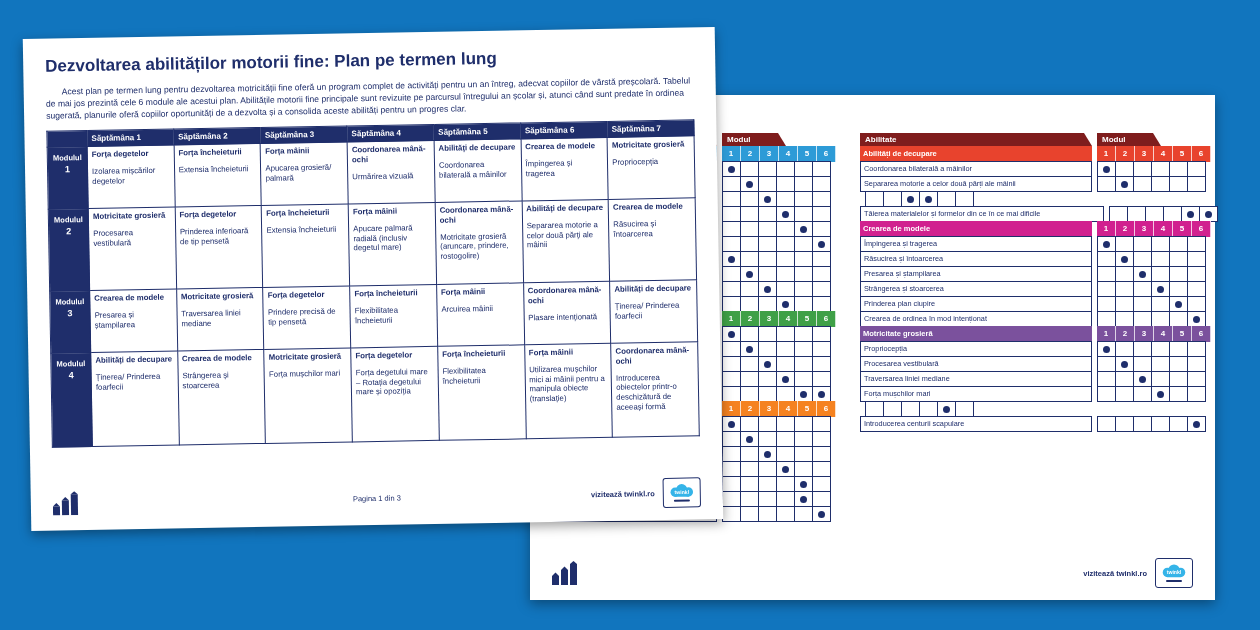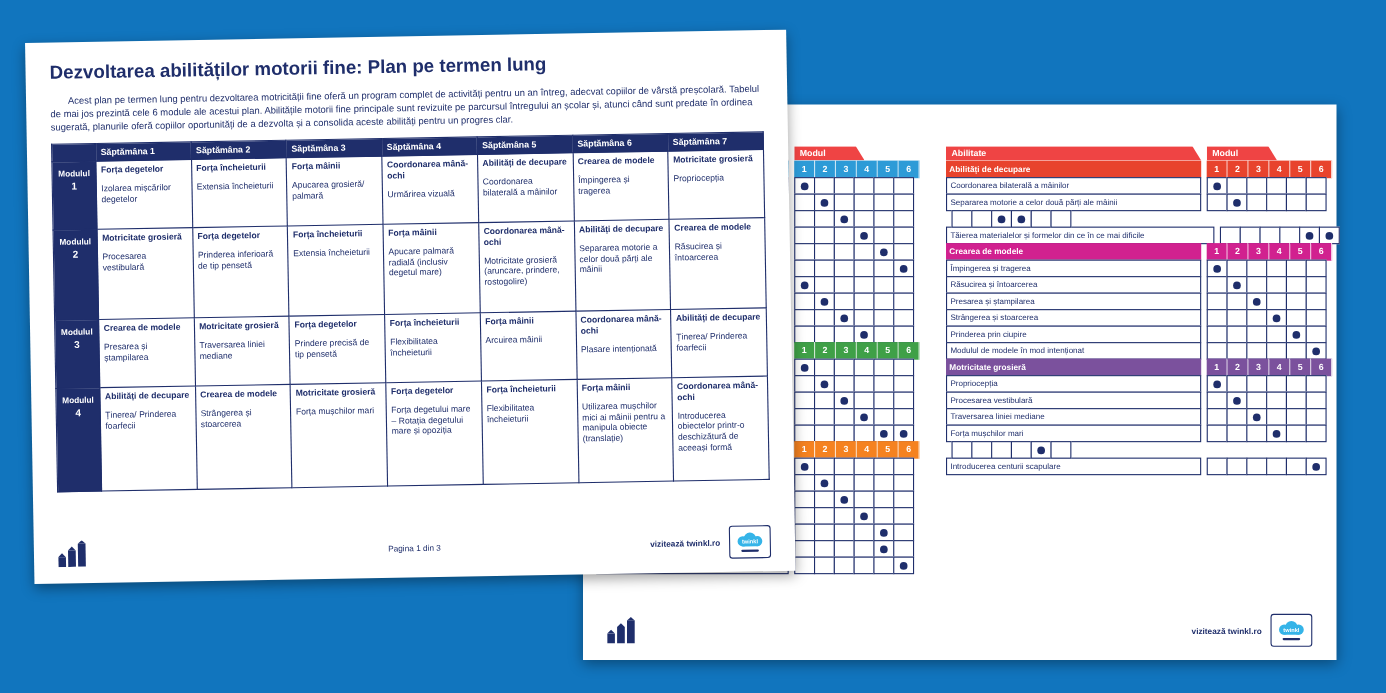--- a/index.html
+++ b/index.html
@@ -5,21 +5,21 @@
   html,body{margin:0;padding:0;}
   .canvas{position:relative;width:1260px;height:630px;background:#1175be;overflow:hidden;
           font-family:"Liberation Sans","DejaVu Sans",sans-serif;color:#1f2e6b;}
   .page{position:absolute;background:#fff;box-shadow:0 4px 12px rgba(0,0,0,.38);}
   
   .back-page{left:530px;top:95px;width:685px;height:505px;}
   .abl-table{position:absolute;}
   #right-table{left:330px;top:38px;}
   #left-table{left:12px;top:38px;}
   .abl-header{display:flex;height:13px;margin-bottom:1px;}
-  .tab{background:#ef4444;color:#fff;font-weight:bold;font-size:8px;line-height:13px;
+  .tab{background:#7f1d1d;color:#fff;font-weight:bold;font-size:8px;line-height:13px;
        padding-left:5px;box-sizing:border-box;
        clip-path:polygon(0 0,calc(100% - 8px) 0,100% 100%,0 100%);}
   .hspacer{width:5px;}
   .modul-tab{width:64px;}
   .srow{display:flex;height:16px;margin-top:-1px;}
   .srow:first-of-type{margin-top:0;}
   .lcell{box-sizing:border-box;border:1px solid #1f2e6b;background:#fff;font-size:7.3px;
          color:#1f2e6b;line-height:14px;padding:0 3px;white-space:nowrap;overflow:hidden;}
   .lcell.cat{border:none;color:#fff;font-weight:bold;line-height:16px;font-size:7.5px;}
   .grid{display:flex;margin-left:5px;}
@@ -520,34 +520,34 @@
             <div class="gcell"></div>
             <div class="gcell"></div>
             <div class="gcell">
               <div class="dot"></div>
             </div>
             <div class="gcell"></div>
             <div class="gcell"></div>
           </div>
         </div>
         <div class="srow">
-          <div class="lcell" style="width: 232px;">Prinderea prin ciupire</div>
-          <div class="grid">
-            <div class="gcell"></div>
-            <div class="gcell"></div>
-            <div class="gcell"></div>
-            <div class="gcell"></div>
-            <div class="gcell">
-              <div class="dot"></div>
-            </div>
-            <div class="gcell"></div>
-          </div>
-        </div>
-        <div class="srow">
-          <div class="lcell" style="width: 232px;">Modulul de modele în mod intenționat</div>
+          <div class="lcell" style="width: 232px;">Prinderea plan ciupire</div>
+          <div class="grid">
+            <div class="gcell"></div>
+            <div class="gcell"></div>
+            <div class="gcell"></div>
+            <div class="gcell"></div>
+            <div class="gcell">
+              <div class="dot"></div>
+            </div>
+            <div class="gcell"></div>
+          </div>
+        </div>
+        <div class="srow">
+          <div class="lcell" style="width: 232px;">Crearea de ordinea în mod intenționat</div>
           <div class="grid">
             <div class="gcell"></div>
             <div class="gcell"></div>
             <div class="gcell"></div>
             <div class="gcell"></div>
             <div class="gcell"></div>
             <div class="gcell">
               <div class="dot"></div>
             </div>
           </div>

